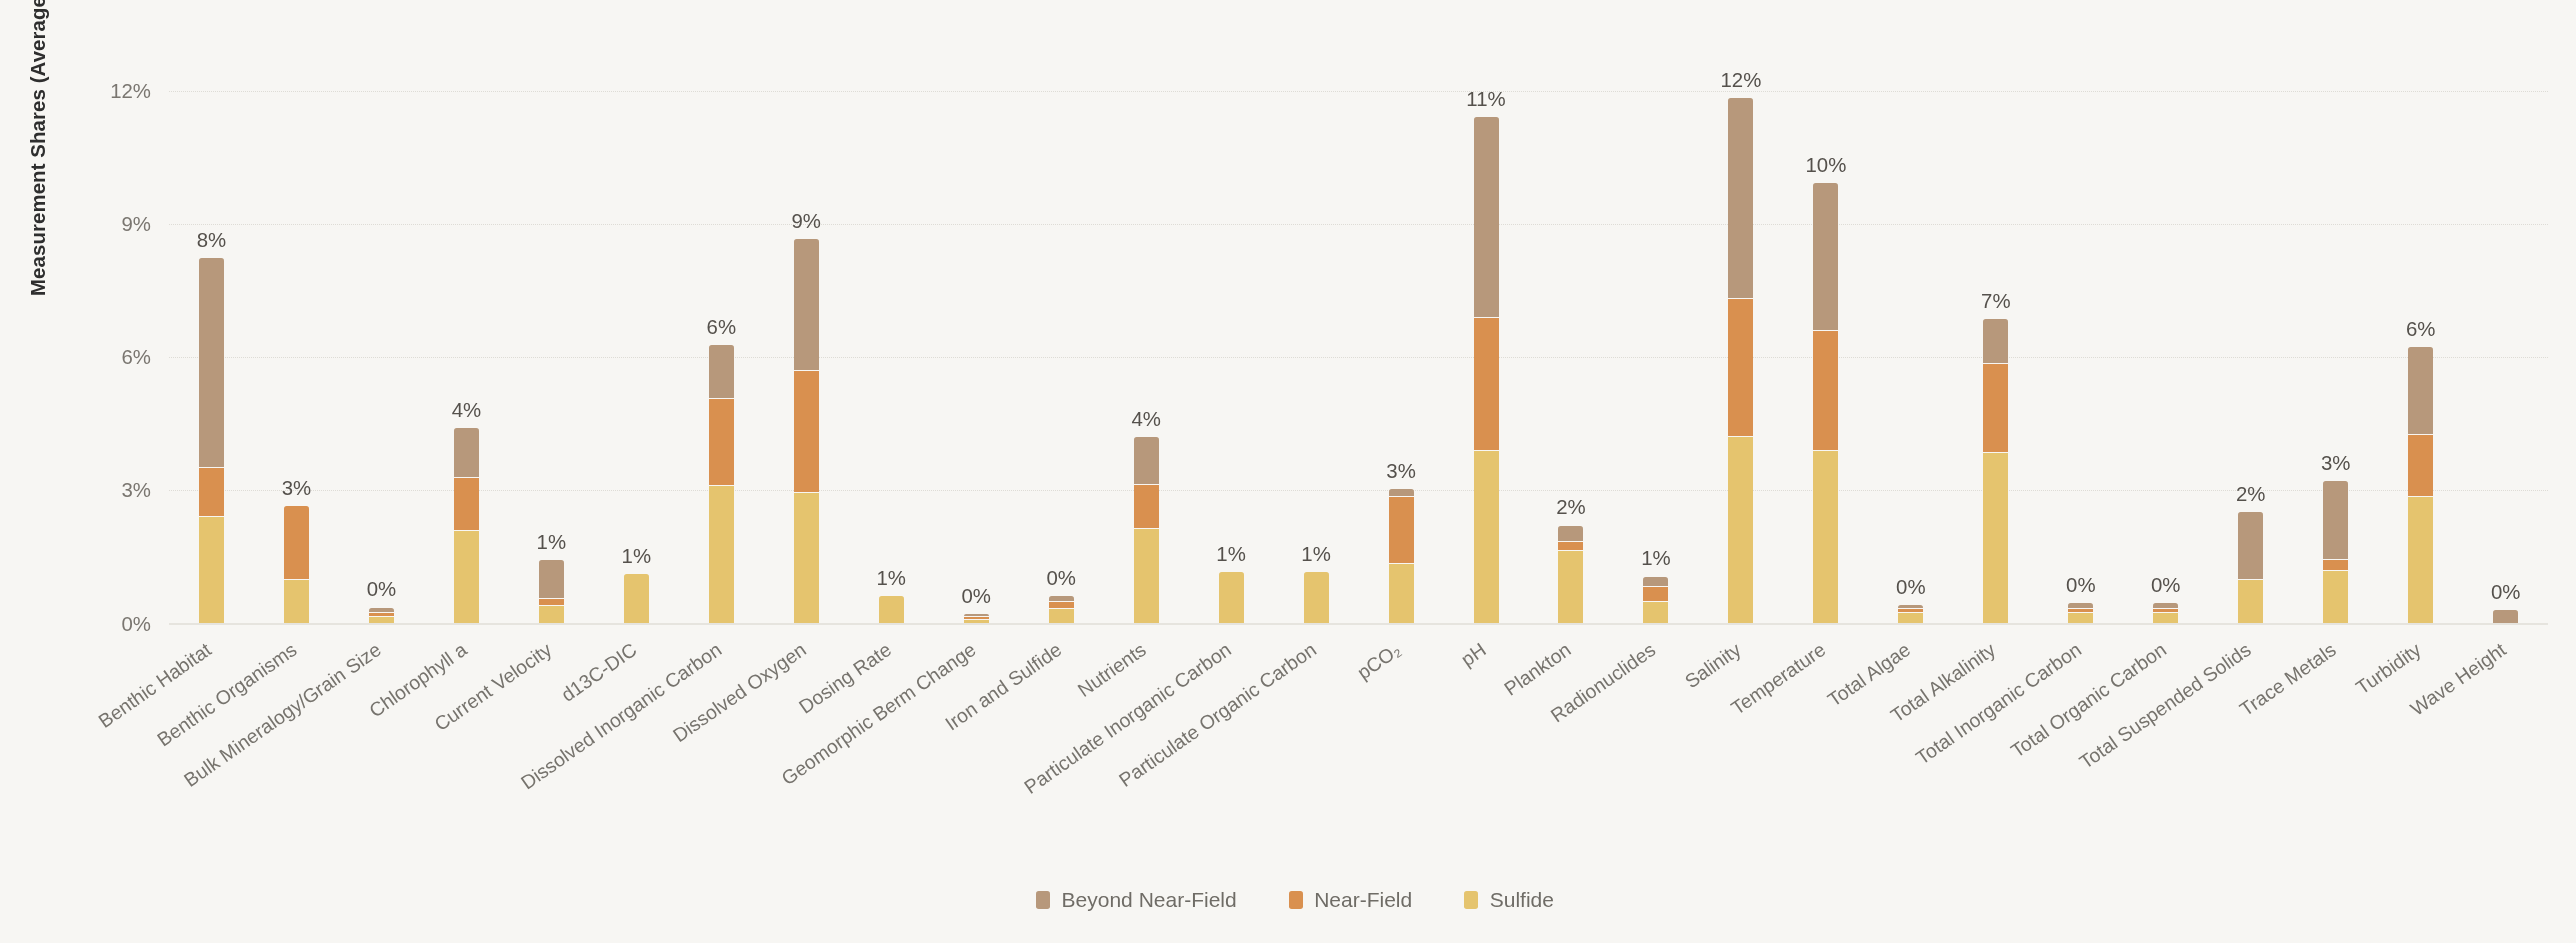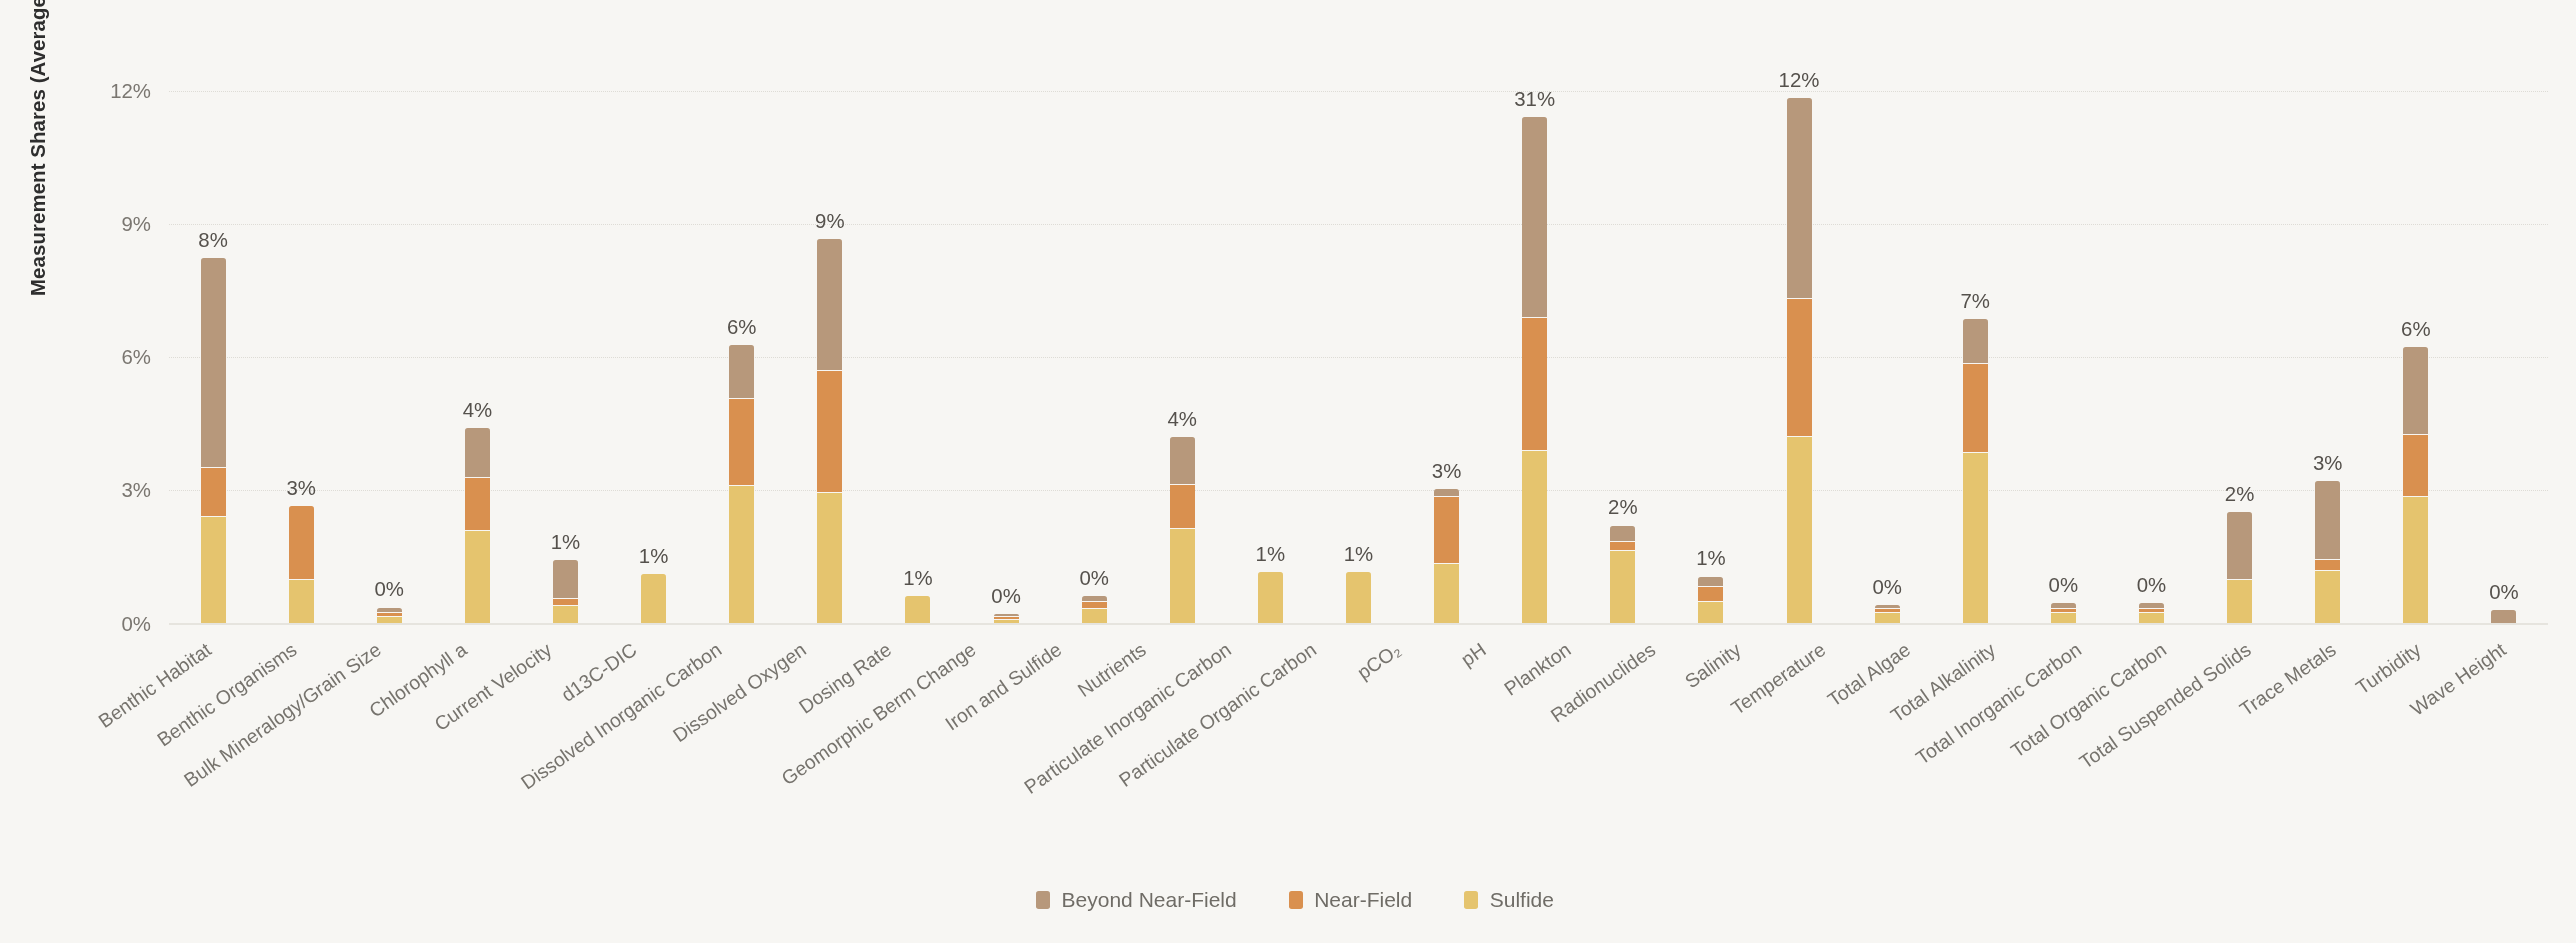--- a/index.html
+++ b/index.html
@@ -312,21 +312,21 @@
             <div class="seg" style="height: 67px; background: rgb(217, 144, 79);"></div>
             <div class="seg" style="height: 60px; background: rgb(229, 196, 110);"></div>
             <div class="bar-value">3%</div>
           </div>
         </div>
         <div class="bar-slot">
           <div class="bar-stack">
             <div class="seg seg-top" style="height: 200px; background: rgb(183, 152, 123);"></div>
             <div class="seg" style="height: 133px; background: rgb(217, 144, 79);"></div>
             <div class="seg" style="height: 173px; background: rgb(229, 196, 110);"></div>
-            <div class="bar-value">31%</div>
+            <div class="bar-value">11%</div>
           </div>
         </div>
         <div class="bar-slot">
           <div class="bar-stack">
             <div class="seg seg-top" style="height: 15.5px; background: rgb(183, 152, 123);"></div>
             <div class="seg" style="height: 9px; background: rgb(217, 144, 79);"></div>
             <div class="seg" style="height: 73px; background: rgb(229, 196, 110);"></div>
             <div class="bar-value">2%</div>
           </div>
         </div>
@@ -341,20 +341,28 @@
         <div class="bar-slot">
           <div class="bar-stack">
             <div class="seg seg-top" style="height: 200px; background: rgb(183, 152, 123);"></div>
             <div class="seg" style="height: 138px; background: rgb(217, 144, 79);"></div>
             <div class="seg" style="height: 187px; background: rgb(229, 196, 110);"></div>
             <div class="bar-value">12%</div>
           </div>
         </div>
         <div class="bar-slot">
           <div class="bar-stack">
+            <div class="seg seg-top" style="height: 147px; background: rgb(183, 152, 123);"></div>
+            <div class="seg" style="height: 120px; background: rgb(217, 144, 79);"></div>
+            <div class="seg" style="height: 173px; background: rgb(229, 196, 110);"></div>
+            <div class="bar-value">10%</div>
+          </div>
+        </div>
+        <div class="bar-slot">
+          <div class="bar-stack">
             <div class="seg seg-top" style="height: 2.2px; background: rgb(183, 152, 123);"></div>
             <div class="seg" style="height: 4.4px; background: rgb(217, 144, 79);"></div>
             <div class="seg" style="height: 11px; background: rgb(229, 196, 110);"></div>
             <div class="bar-value">0%</div>
           </div>
         </div>
         <div class="bar-slot">
           <div class="bar-stack">
             <div class="seg seg-top" style="height: 44px; background: rgb(183, 152, 123);"></div>
             <div class="seg" style="height: 89px; background: rgb(217, 144, 79);"></div>

